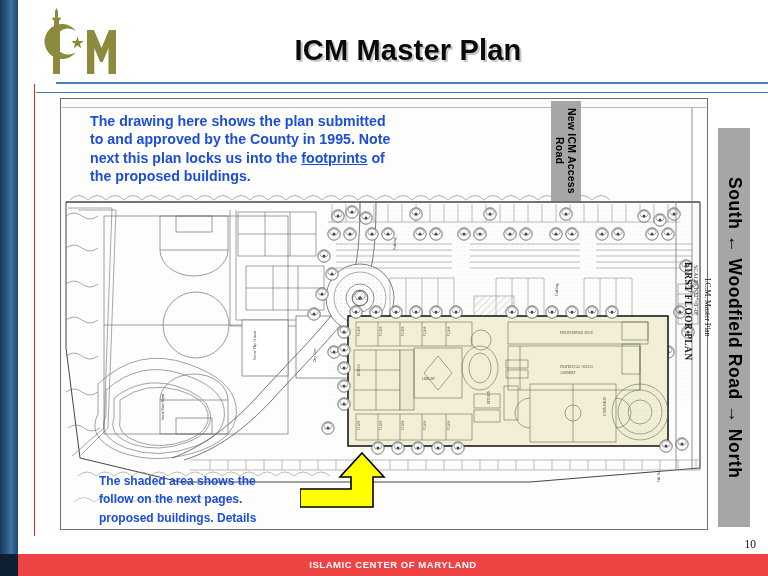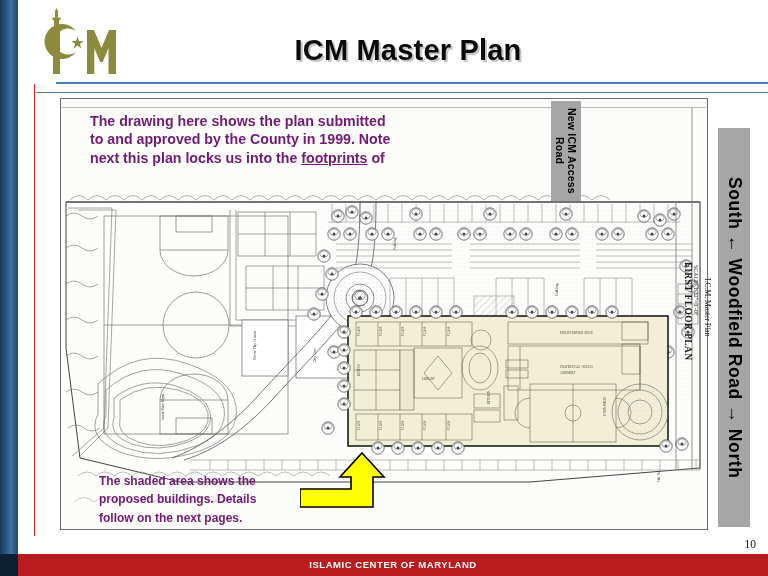--- a/index.html
+++ b/index.html
@@ -25,21 +25,21 @@
   .redline{position:absolute;left:34px;top:84px;width:1px;height:452px;background:#d42b1f;}
 
   
   .plan{position:absolute;left:60px;top:98px;width:648px;height:432px;
         background:#ffffff;overflow:hidden;}
   .plan-border{position:absolute;left:0;top:0;right:0;bottom:0;
         border:1px solid #6d6d6d;box-sizing:border-box;}
   .plan svg{position:absolute;left:0;top:0;}
 
   
-  .callout{position:absolute;color:#701a75;font-weight:bold;
+  .callout{position:absolute;color:#1d4ed8;font-weight:bold;
            font-family:"Liberation Sans",sans-serif;}
   .callout-top{left:90px;top:112px;width:370px;font-size:14.2px;line-height:18.4px;}
   .callout-bot{left:99px;top:472px;width:265px;font-size:12px;line-height:18.4px;}
   .callout u{text-decoration:underline;}
 
   
   .arrow{position:absolute;left:300px;top:445px;width:110px;height:75px;}
 
   
   .gbox{position:absolute;background:#a6a6a6;color:#000;font-weight:bold;
@@ -53,21 +53,21 @@
   
   .tblock{position:absolute;color:#1a1a1a;font-family:"Liberation Serif",serif;
           writing-mode:vertical-rl;white-space:nowrap;}
   .tb-first{left:683px;top:262px;font-size:9.5px;font-weight:bold;letter-spacing:.4px;}
   .tb-scale{left:693px;top:265px;font-size:5.6px;letter-spacing:.2px;}
   .tb-icm{left:703px;top:278px;font-size:7.6px;}
 
   
   .pagenum{position:absolute;right:12px;top:538px;font-size:11.5px;color:#111;
            font-family:"Liberation Serif",serif;text-align:right;}
-  .footer{position:absolute;left:18px;bottom:0;width:750px;height:22px;background:#b91c1c;}
+  .footer{position:absolute;left:18px;bottom:0;width:750px;height:22px;background:#ef4444;}
   .footer span{display:block;text-align:center;line-height:22px;color:#fff;
                font-size:9.5px;font-weight:bold;letter-spacing:.55px;
                font-family:"Liberation Sans",sans-serif;}
   .footer-left{position:absolute;left:0;bottom:0;width:18px;height:22px;background:#0d1f33;}
 </style>
 </head>
 <body>
 
 <div class="slide">
 
@@ -494,28 +494,29 @@
       </g>
       <text x="600" y="384" font-size="3.6" fill="#3c3c3c" transform="rotate(-90 600 384)" font-family="Liberation Serif, serif">File No.</text>
 
       <rect x="0" y="0" width="648" height="432" fill="url(#stipple)" opacity="0.10"></rect>
     </svg>
     <div class="plan-border"></div>
   </div>
 
   <div class="callout callout-top">
     <div>The drawing here shows the plan submitted</div>
-    <div>to and approved by the County in 1999. Note</div>
+    <div>to and approved by the County in 1995. Note</div>
     <div><span>next this plan locks us into the </span><u>footprints</u><span> of</span></div>
+    <div>the proposed buildings.</div>
   </div>
 
   <div class="callout callout-bot">
     <div>The shaded area shows the</div>
+    <div>follow on the next pages.</div>
     <div>proposed buildings. Details</div>
-    <div>follow on the next pages.</div>
   </div>
 
   <div class="arrow">
     <svg width="110" height="75" viewBox="0 0 110 75">
       <path d="M62,8 L84,32 L73,32 L73,62 L0,62 L0,44 L51,44 L51,32 L40,32 Z" fill="#ffff00" stroke="#000000" stroke-width="1.6" stroke-linejoin="miter"></path>
     </svg>
   </div>
 
   <div class="gbox gbox-access">
     <span>New ICM Access Road</span>

